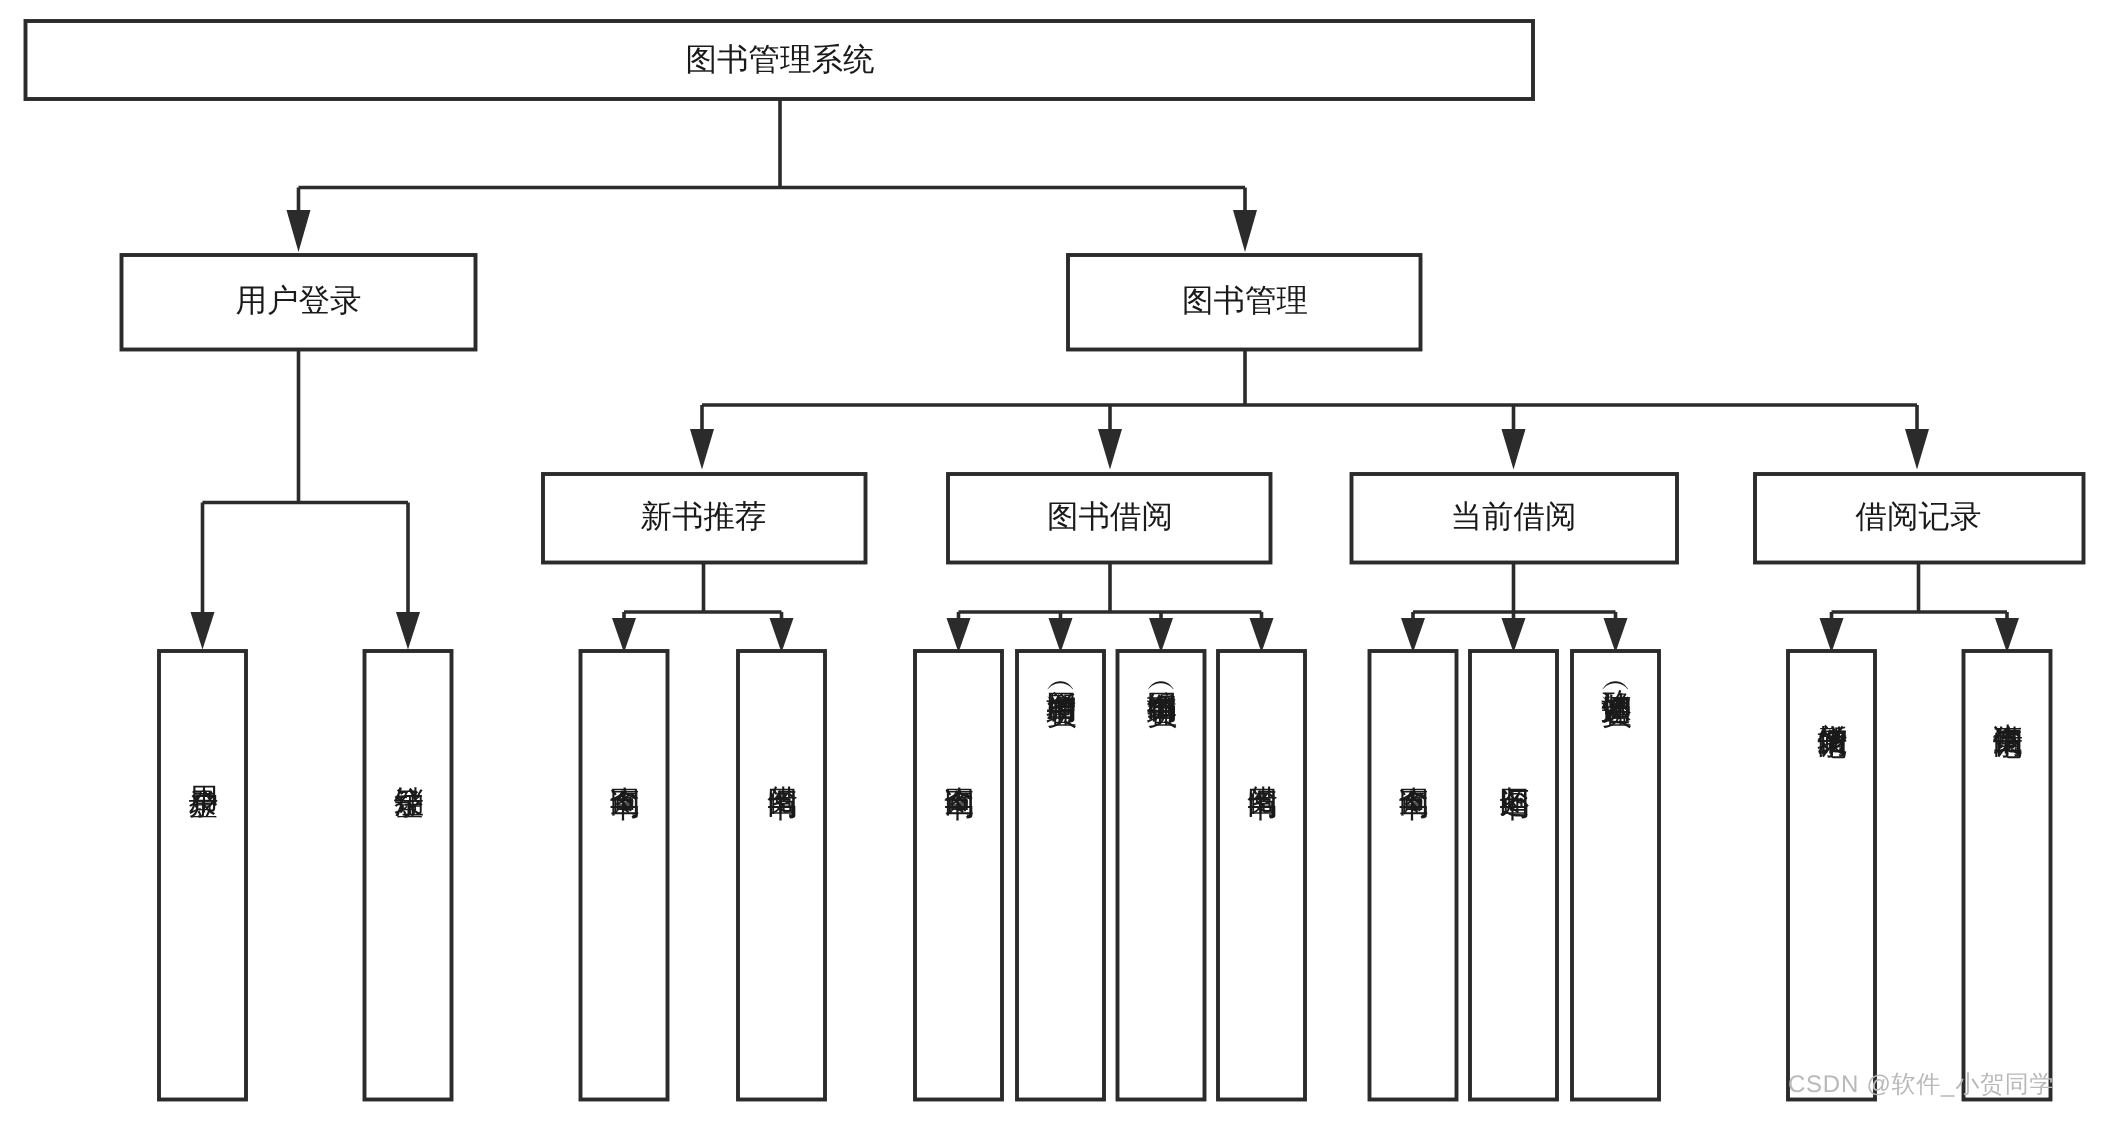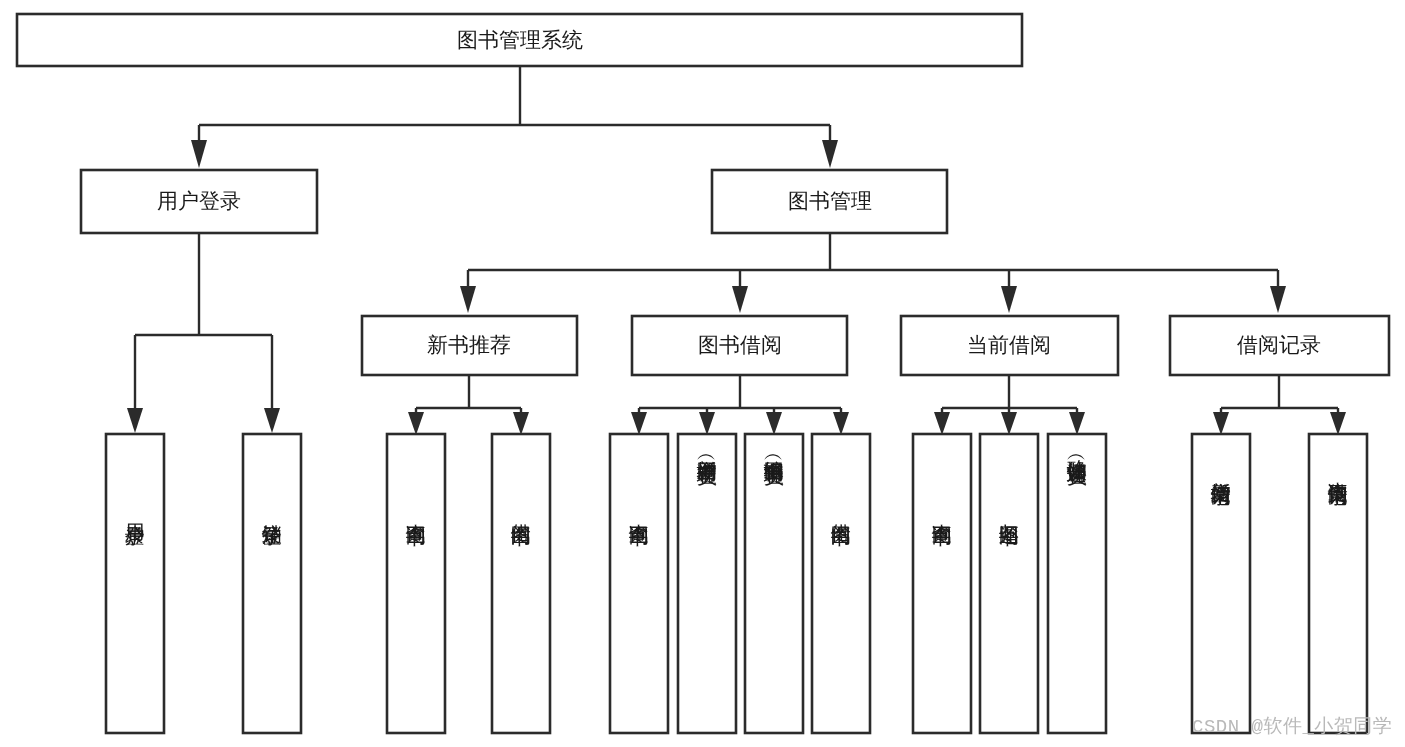--- a/index.html
+++ b/index.html
@@ -67,22 +67,22 @@
     color: #1a1a1a;
     writing-mode: vertical-rl;
     text-orientation: upright;
     white-space: nowrap;
     letter-spacing: 1px;
   }
   .watermark {
     position: absolute;
     left: 1192px;
     top: 713px;
-    font-family: Liberation Mono, monospace;
-    font-size: 19px;
+    font-family: Liberation Sans, sans-serif;
+    font-size: 16px;
     color: #b9b9b9;
     white-space: nowrap;
     letter-spacing: 0.5px;
   }
 </style>
 </head>
 <body>
 
 <div id="diagram-root">
 

